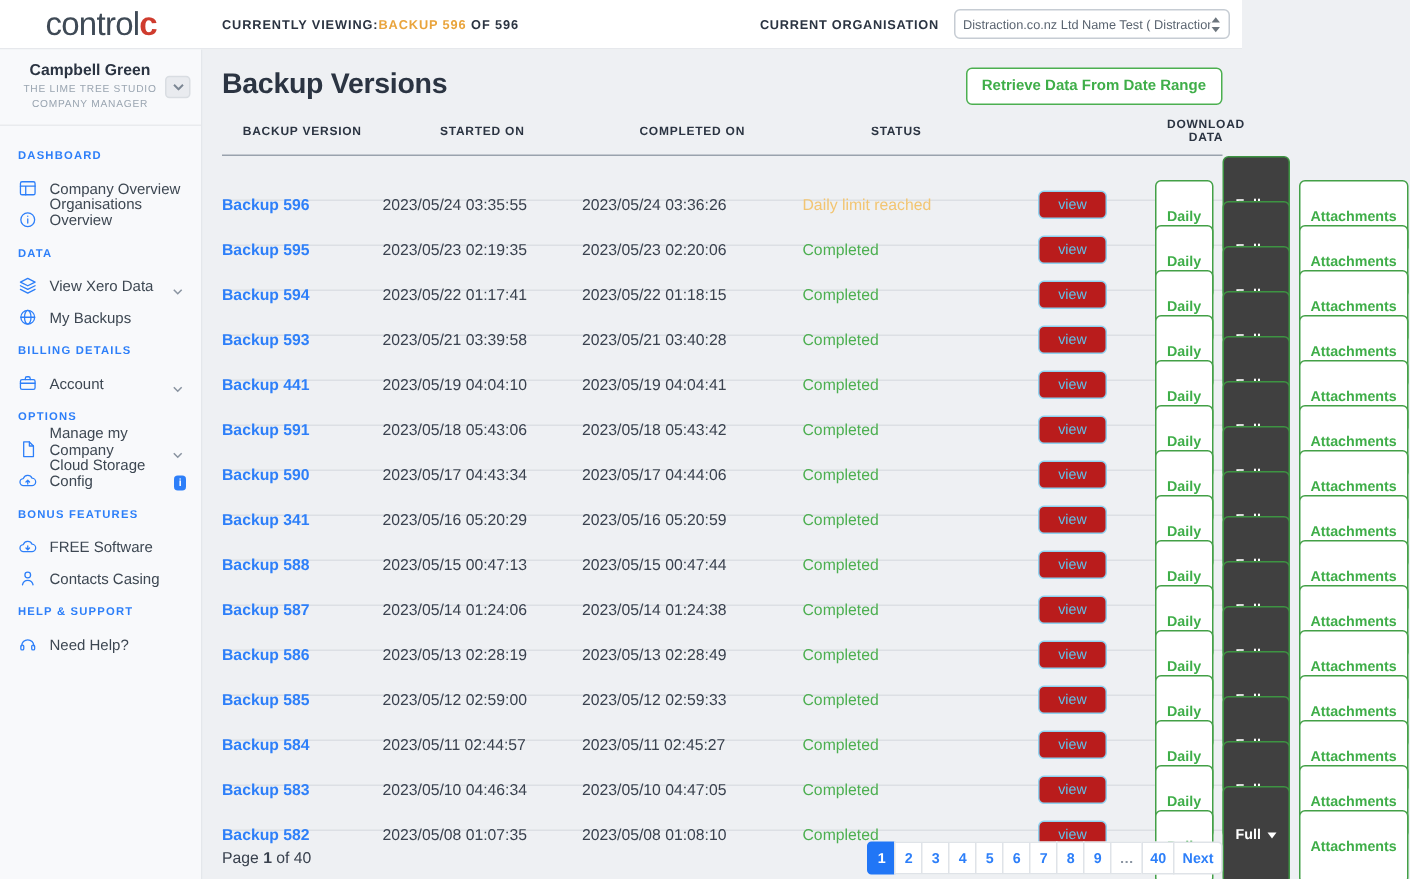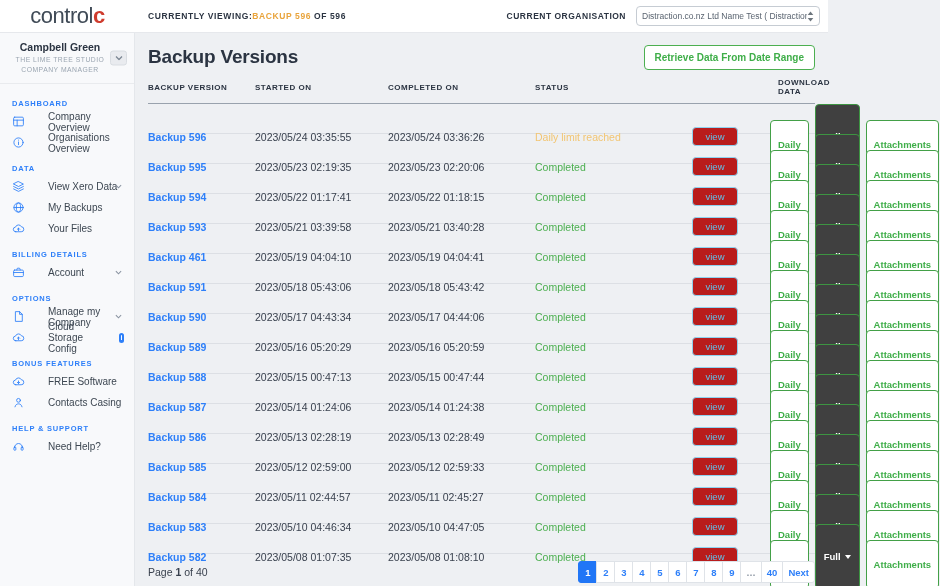--- a/index.html
+++ b/index.html
@@ -23,33 +23,33 @@
   .shell { flex:1; display:flex; min-height:0; }
 
   
   .sidebar { width:135px; background:#f8f9fb; border-right:1px solid #e4e7eb; flex:0 0 auto; }
   .userbox { position:relative; padding:8px 22px 8px 8px; border-bottom:1px solid #e9ebee; text-align:center; }
   .uname { font-size:10.5px; font-weight:700; color:#2b3442; margin-bottom:2px; }
   .usub { font-size:6.8px; letter-spacing:.5px; color:#9aa5b1; text-transform:uppercase; line-height:1.5; }
   .uchev { position:absolute; right:7px; top:50%; transform:translateY(-50%); width:17px; height:15px; border:1px solid #d9dde2; background:#e9ebef; border-radius:3px; display:flex; align-items:center; justify-content:center; cursor:pointer; }
   nav { padding:4px 10px 10px 12px; }
   .sec-title { font-size:7.5px; font-weight:700; letter-spacing:.8px; color:#2d7ff9; margin:11px 0 3px; }
-  .nav-item { display:flex; align-items:center; gap:23px; height:21px; font-size:10px; color:#3d4752; cursor:pointer; position:relative; }
+  .nav-item { display:flex; align-items:flex-end; gap:8px; height:21px; font-size:10px; color:#3d4752; cursor:pointer; position:relative; }
   .nav-item .icon { width:13px; height:13px; color:#2d7ff9; flex:0 0 auto; display:flex; }
   .nav-item .chev { position:absolute; right:2px; display:flex; }
   .nav-badge { background:#2d7ff9; color:#fff; font-size:7px; font-weight:700; border-radius:2.5px; width:10px; height:10px; display:inline-flex; align-items:center; justify-content:center; margin-left:2px; }
 
   
   .main { flex:1; padding:0 13px; display:flex; flex-direction:column; min-width:0; }
   .main-head { position:relative; padding-top:13px; flex:0 0 auto; }
   .main-head h1 { font-size:19px; font-weight:800; color:#2b3442; letter-spacing:-0.2px; }
   .btn-retrieve { position:absolute; right:0; top:12px; background:#fff; border:1px solid #4caf50; color:#3fae49; font-weight:700; font-size:10px; border-radius:4px; padding:6px 10px; cursor:pointer; font-family:inherit; }
 
   .grid { display:grid; grid-template-columns:107px 133px 147px 125px 110px 1fr; align-items:center; }
-  .thead { margin-top:10px; padding-bottom:7px; border-bottom:1px solid #99a2ad; font-size:8px; font-weight:700; letter-spacing:.5px; color:#2b3442; }
+  .thead { margin-top:10px; padding-bottom:7px; border-bottom:1px solid #99a2ad; font-size:8px; font-weight:700; letter-spacing:.5px; color:#2b3442;text-align:center; }
   .thead .h-dl { padding-left:8px; }
   .trow { height:30px; border-bottom:1px solid #dcdfe4; font-size:10.5px; }
   .c-ver { color:#2d7ff9; font-weight:600; font-size:10.5px; text-decoration:none; cursor:pointer; }
   .c-status.ok { color:#4caf50; }
   .c-status.warn { color:#f2c572; }
   .c-view { text-align:center; }
   .btn-view { background:#b91c1c; border:1px solid #8fd2ef; color:#5fc3ea; font-size:9.5px; border-radius:4px; padding:3px 12px; cursor:pointer; font-family:inherit; }
   .c-dl { display:flex; gap:6px; justify-content:flex-end; padding-right:16px; }
   .btn-go { background:#fff; border:1px solid #43a047; color:#3fae49; font-weight:700; font-size:9.5px; border-radius:4px; padding:18px 7px; cursor:pointer; font-family:inherit;margin-top:16px; }
   .btn-gs { background:#404040; border:1px solid #3d9442; color:#fff; font-weight:700; font-size:9.5px; border-radius:4px; padding:3px 8px; cursor:pointer; font-family:inherit; display:inline-flex; align-items:center; }
@@ -135,29 +135,20 @@
           <div class="nav-item">
             <span class="icon">
               <svg width="13" height="13" viewBox="0 0 24 24">
                 <circle cx="12" cy="12" r="8.5" fill="none" stroke="currentColor" stroke-width="1.6" stroke-linecap="round" stroke-linejoin="round"></circle>
                 <path d="M3.5 12h17" fill="none" stroke="currentColor" stroke-width="1.6" stroke-linecap="round" stroke-linejoin="round"></path>
                 <ellipse cx="12" cy="12" rx="4" ry="8.5" fill="none" stroke="currentColor" stroke-width="1.6" stroke-linecap="round" stroke-linejoin="round"></ellipse>
               </svg>
             </span>
             <span>My Backups</span>
           </div>
-          <div class="nav-item">
-            <span class="icon">
-              <svg width="13" height="13" viewBox="0 0 24 24">
-                <path d="M7 18a4.3 4.3 0 01-.5-8.6A5.8 5.8 0 0117.3 8.8 4 4 0 0117 18H7z" fill="none" stroke="currentColor" stroke-width="1.6" stroke-linecap="round" stroke-linejoin="round"></path>
-                <path d="M12 16v-4.5M9.8 13.5L12 11.3l2.2 2.2" fill="none" stroke="currentColor" stroke-width="1.6" stroke-linecap="round" stroke-linejoin="round"></path>
-              </svg>
-            </span>
-            <span>Your Files</span>
-          </div>
           <div class="sec-title">BILLING DETAILS</div>
           <div class="nav-item">
             <span class="icon">
               <svg width="13" height="13" viewBox="0 0 24 24">
                 <rect x="3" y="7.5" width="18" height="12" rx="2" fill="none" stroke="currentColor" stroke-width="1.6" stroke-linecap="round" stroke-linejoin="round"></rect>
                 <path d="M9 7.5V6a2 2 0 012-2h2a2 2 0 012 2v1.5M3 12h18" fill="none" stroke="currentColor" stroke-width="1.6" stroke-linecap="round" stroke-linejoin="round"></path>
               </svg>
             </span>
             <span>Account</span>
             <span class="chev">
@@ -298,21 +289,21 @@
       <button class="btn-go">Daily</button>
       <button class="btn-gs">
                 <span>Full</span>
                 <i class="caret"></i>
               </button>
       <button class="btn-go">Attachments</button>
     </div>
   </div>
 
   <div class="grid trow">
-    <a class="c-ver">Backup 461</a>
+    <a class="c-ver">Backup 441</a>
     <div class="c-start">2023/05/19 04:04:10</div>
     <div class="c-comp">2023/05/19 04:04:41</div>
     <div class="c-status ok">Completed</div>
     <div class="c-view"><button class="btn-view">view</button></div>
     <div class="c-dl">
       <button class="btn-go">Daily</button>
       <button class="btn-gs">
                 <span>Full</span>
                 <i class="caret"></i>
               </button>
@@ -346,21 +337,21 @@
       <button class="btn-go">Daily</button>
       <button class="btn-gs">
                 <span>Full</span>
                 <i class="caret"></i>
               </button>
       <button class="btn-go">Attachments</button>
     </div>
   </div>
 
   <div class="grid trow">
-    <a class="c-ver">Backup 589</a>
+    <a class="c-ver">Backup 341</a>
     <div class="c-start">2023/05/16 05:20:29</div>
     <div class="c-comp">2023/05/16 05:20:59</div>
     <div class="c-status ok">Completed</div>
     <div class="c-view"><button class="btn-view">view</button></div>
     <div class="c-dl">
       <button class="btn-go">Daily</button>
       <button class="btn-gs">
                 <span>Full</span>
                 <i class="caret"></i>
               </button>

